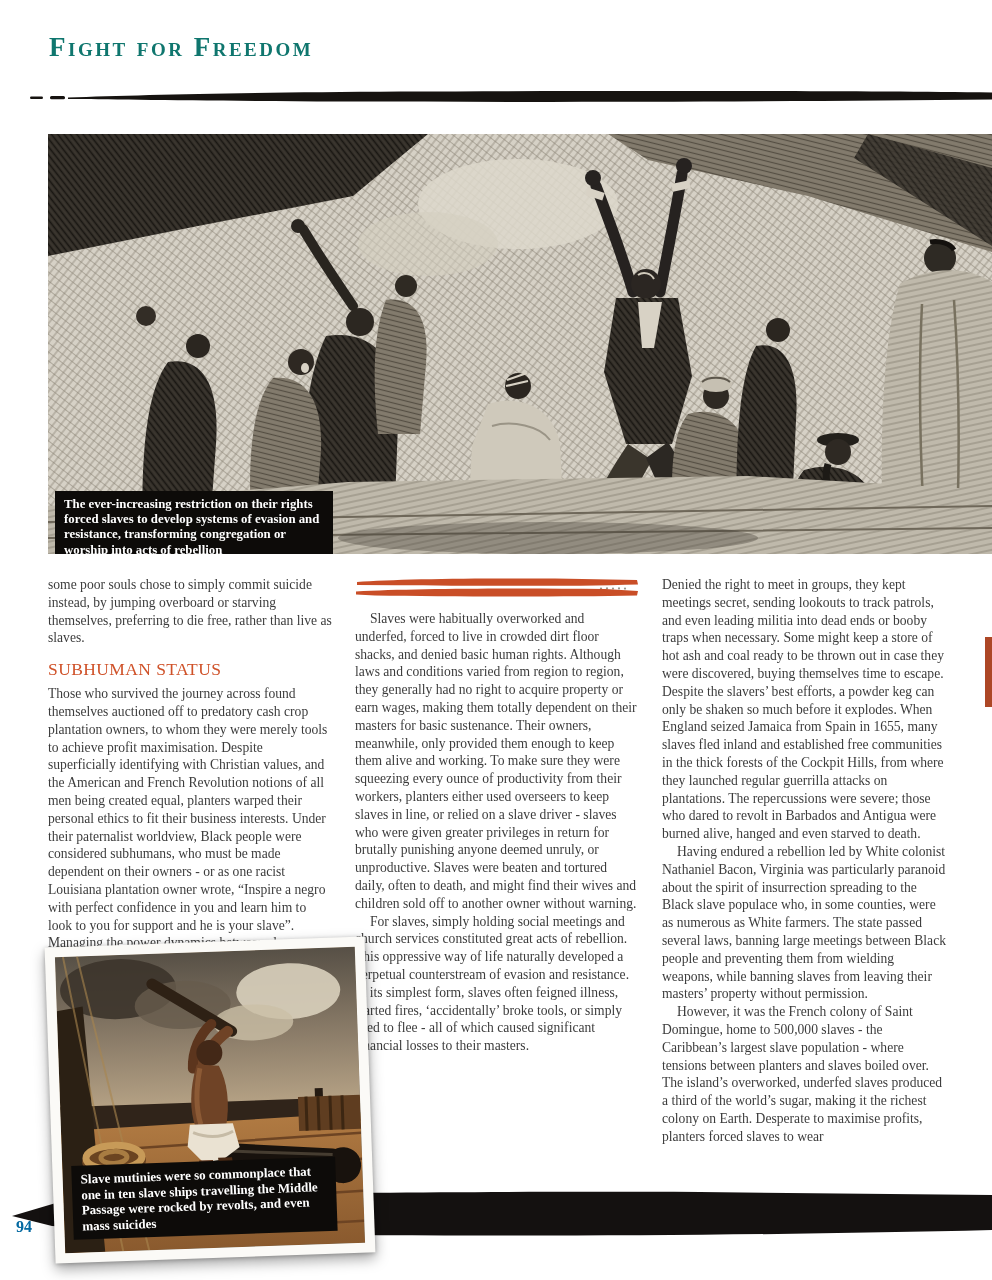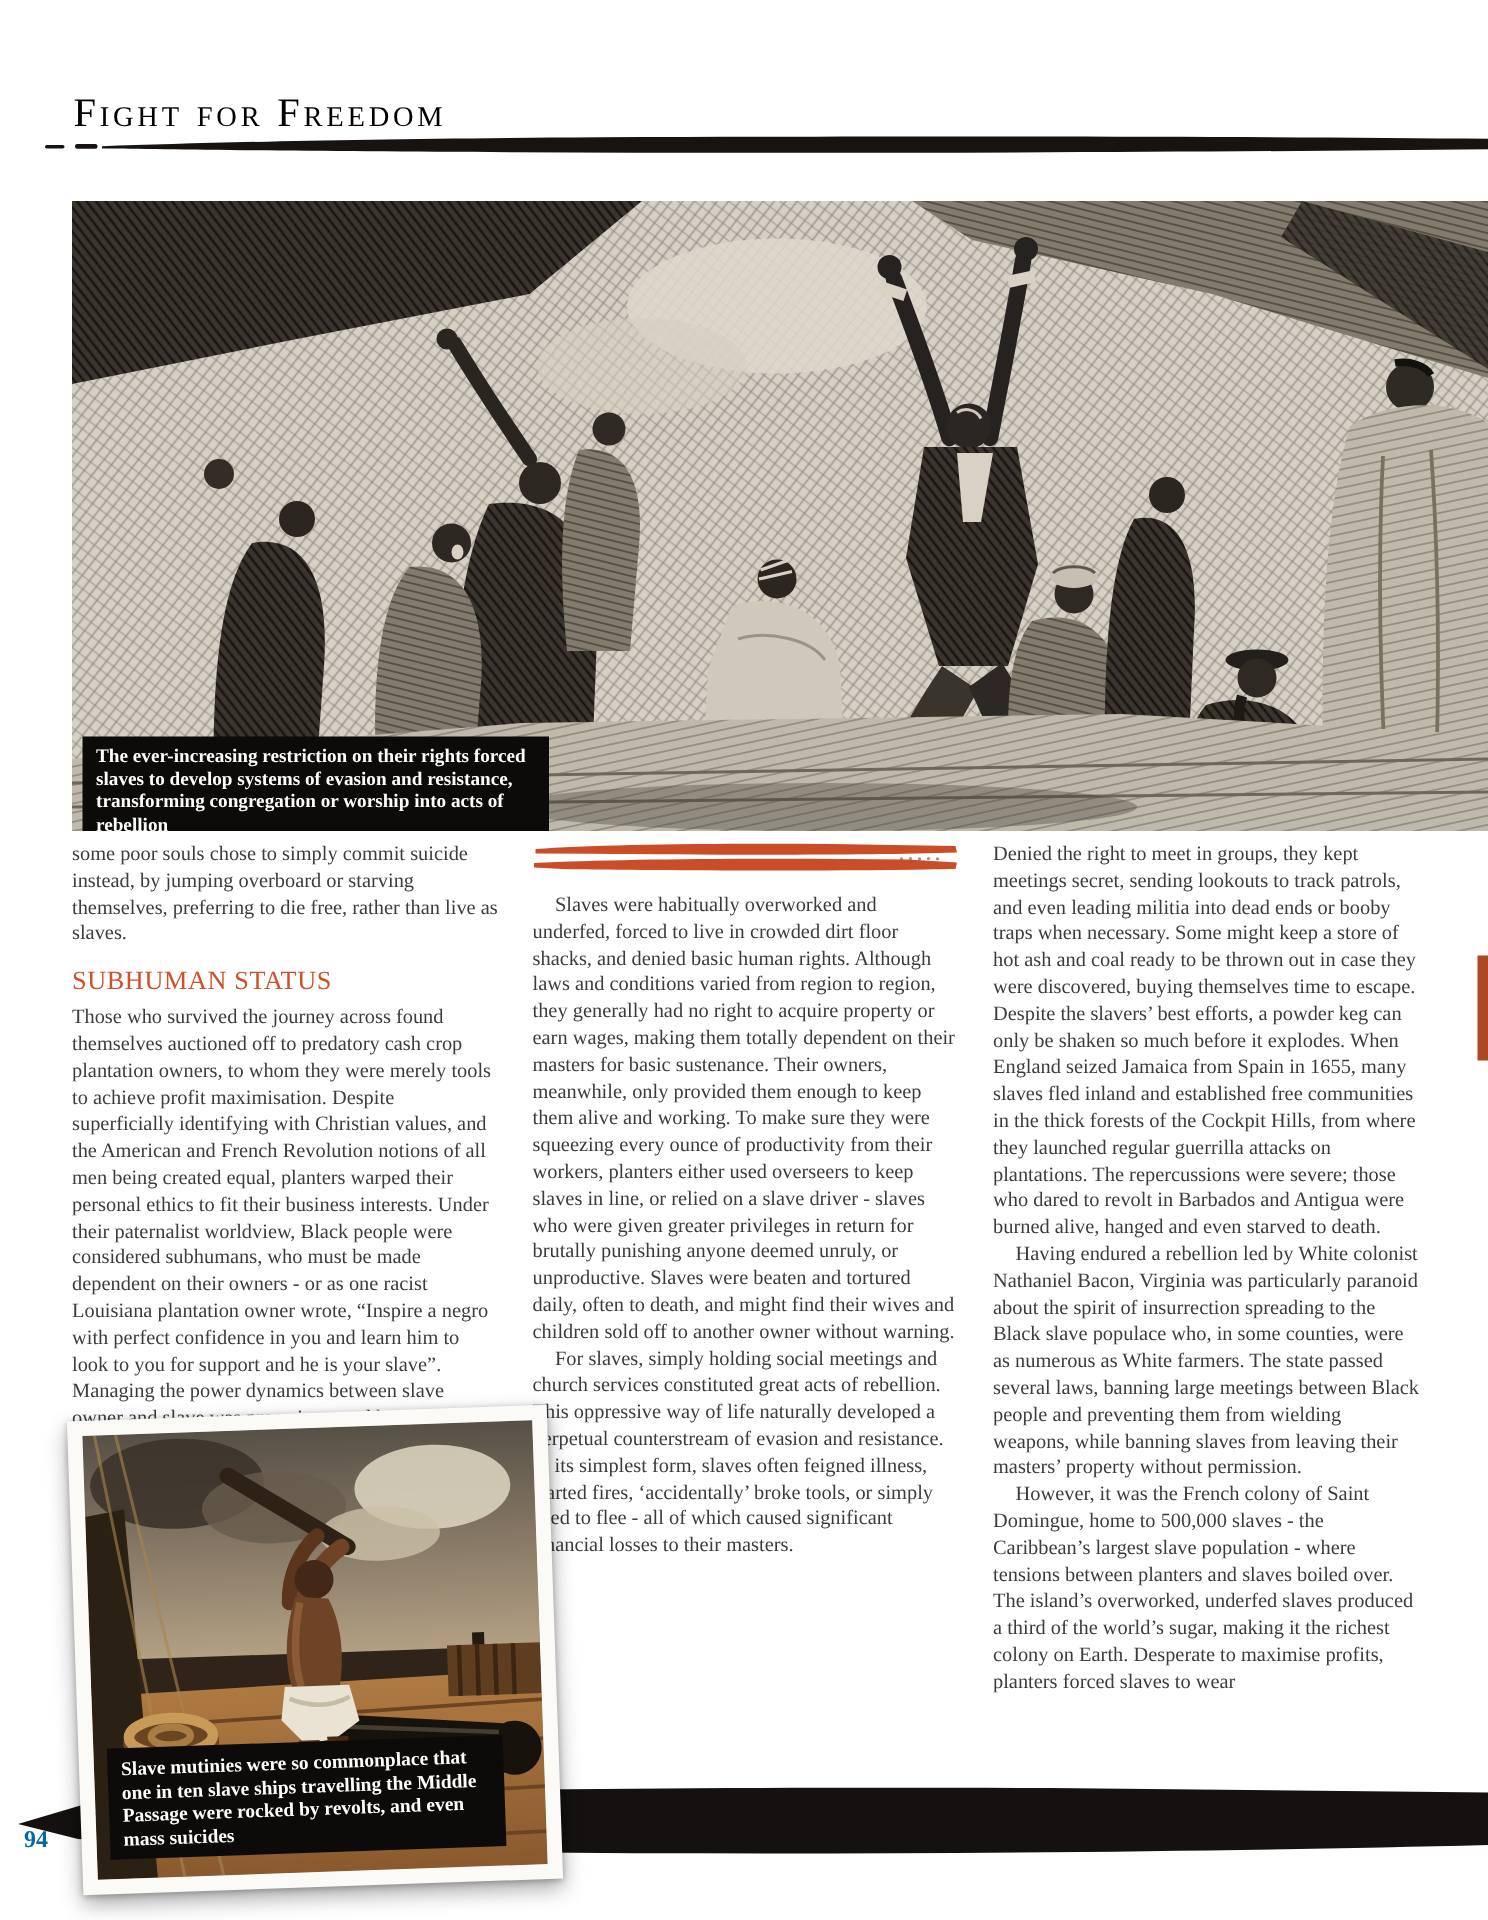--- a/index.html
+++ b/index.html
@@ -1,30 +1,30 @@
 <!DOCTYPE html>
 <html><head>
 <meta charset="utf-8">
 <style>
   *{margin:0;padding:0;box-sizing:border-box}
   html,body{width:992px;height:1280px;background:#ffffff}
   body{font-family:"Liberation Serif",serif;color:#3c3c3c;position:relative;overflow:hidden}
 
-  .kicker{position:absolute;left:49px;top:60px;font-size:27px;color:#000000;
-          font-variant:small-caps;letter-spacing:2.5px;font-weight:400}
+  .kicker{position:absolute;left:49px;top:32px;font-size:27px;color:#0f766e;
+          font-variant:small-caps;letter-spacing:2.5px;font-weight:700}
 
   .rule-top{position:absolute;left:0;top:88px;width:992px;height:20px}
 
   .hero{position:absolute;left:48px;top:134px;width:944px;height:420px;overflow:hidden;background:#d6d1c6}
   .hero svg{display:block}
 
   .cap{background:#0d0b09;color:#ffffff;font-weight:700;font-size:12.8px;line-height:15.2px;padding:6px 9px}
-  .hero-cap{position:absolute;left:7px;top:357px;width:311px}
-
-  .cols{position:absolute;left:48px;top:560px;width:898px;display:grid;
+  .hero-cap{position:absolute;left:7px;top:357px;width:278px}
+
+  .cols{position:absolute;left:48px;top:576px;width:898px;display:grid;
         grid-template-columns:284px 284px 284px;column-gap:23px;z-index:0}
   .col p{font-size:13.6px;line-height:17.8px;margin:0;text-align:left}
   .col p.ind{text-indent:15px}
   h3.sect{color:#cf5128;font-size:17.5px;line-height:20px;font-weight:400;
           letter-spacing:0.4px;margin:12px 0 6px}
 
   .quote-block{padding-top:1px;margin-bottom:13px}
   .qrule{display:block;width:284px;height:10px}
   .quote{font-style:italic;font-weight:700;font-size:25px;line-height:31px;
          text-align:center;color:#14120f;padding:5px 0 4px}

